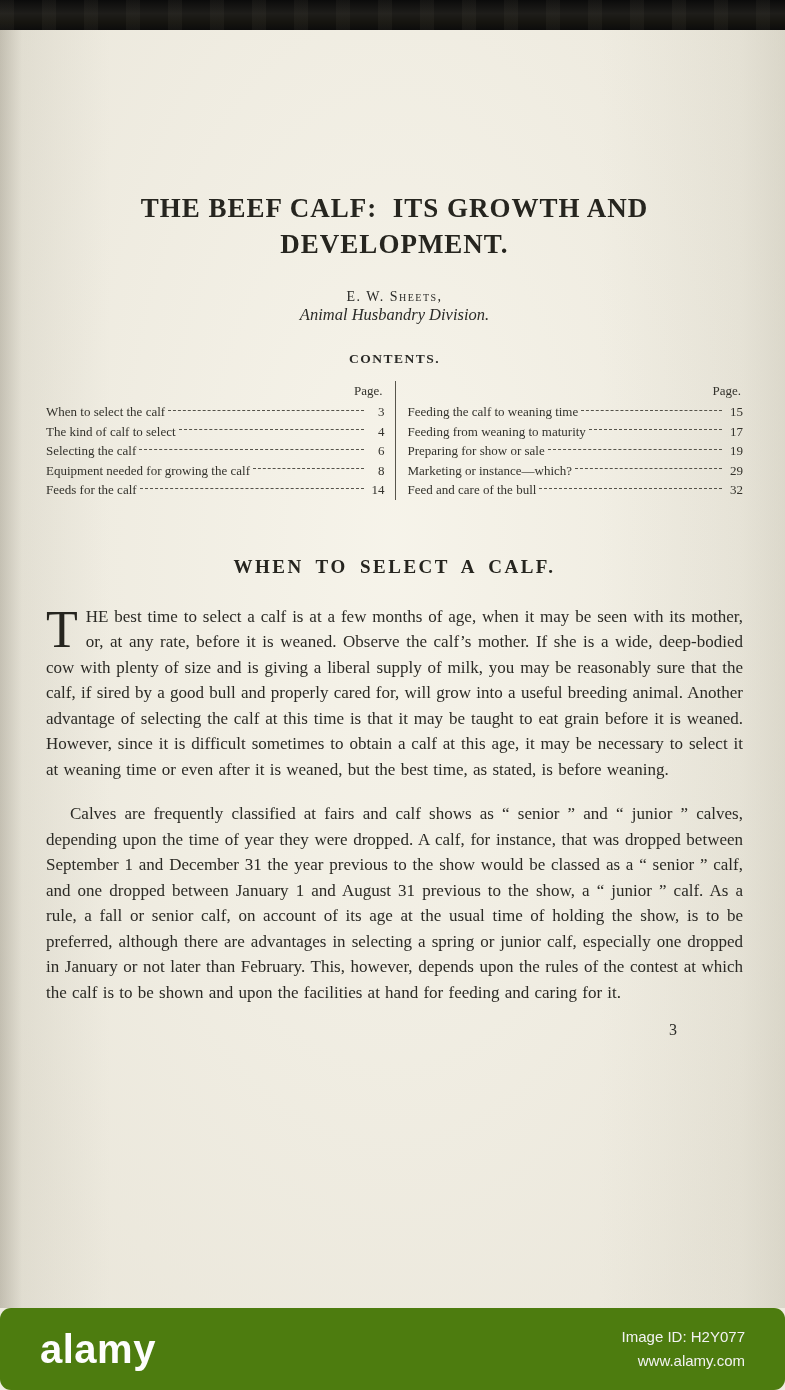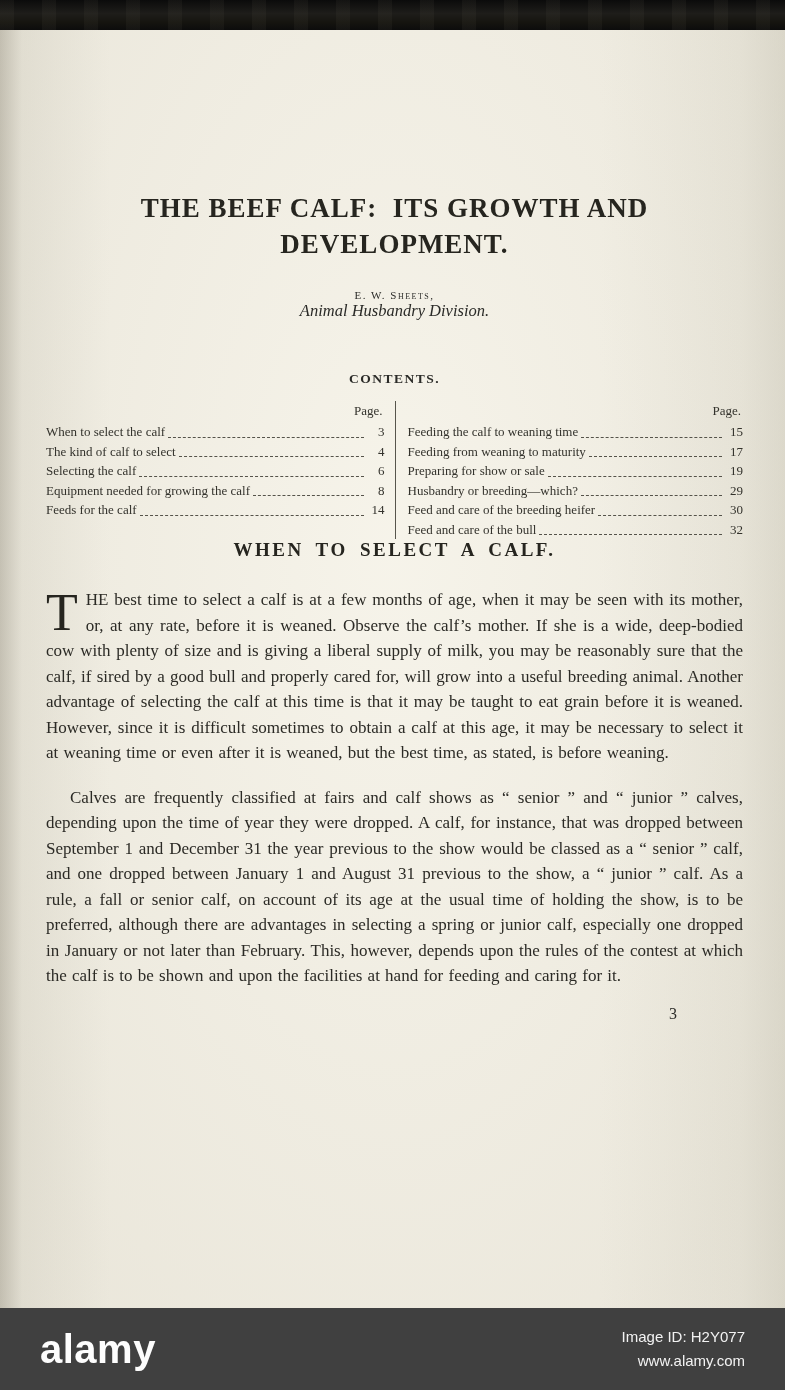--- a/index.html
+++ b/index.html
@@ -25,27 +25,28 @@
     background: repeating-linear-gradient(90deg,
       rgba(110,105,90,0.18) 0 14px,
       rgba(20,20,18,0.0) 14px 42px);
     opacity: .5;
   }
 
   .footer-bar {
     position: absolute;
     top: 1308px; left: 0;
     width: 785px; height: 82px;
-    background: #404040;
+    background: #4d7c0f;
     color: #ffffff;
     display: flex;
     align-items: center;
     justify-content: space-between;
     padding: 0 40px;
     font-family: "Liberation Sans", sans-serif;
+    border-radius: 11px;
   }
   .brand {
     font-size: 40px;
     font-weight: bold;
     letter-spacing: 0.5px;
     color: #fdfdfd;
   }
   .footer-info {
     text-align: right;
     font-size: 15px;
@@ -81,33 +82,33 @@
     font-size: 27px;
     font-weight: bold;
     letter-spacing: 1px;
     line-height: 1.35;
     color: #26251f;
   }
   .author {
     margin-top: 26px;
     text-align: center;
     font-variant: small-caps;
-    font-size: 11px;
+    font-size: 14px;
     letter-spacing: 1.5px;
   }
   .division {
     margin-top: 0;
     text-align: center;
     font-style: italic;
     font-size: 16.5px;
   }
 
   
   .contents-heading {
-    margin-top: 50px;
+    margin-top: 26px;
     text-align: center;
     font-size: 13.5px;
     font-weight: 600;
     letter-spacing: 1.5px;
   }
   .toc {
     margin-top: 14px;
     display: flex;
     font-size: 13px;
     line-height: 1.5;
@@ -116,36 +117,37 @@
   .toc-col { width: 50%; }
   .toc-col.left  { padding-right: 10px; }
   .toc-col.right { padding-left: 12px; border-left: 1px solid #57554c; }
   .page-col-label {
     text-align: right;
     margin-bottom: 2px;
     padding-right: 2px;
   }
   .toc-row {
     display: flex;
-    align-items: flex-end;
+    align-items: center;
   }
   .toc-label { white-space: nowrap; }
   .toc-leader {
     flex: 1;
     min-width: 6px;
     border-bottom: 1px dashed #55534a;
     margin: 0 3px 4px 3px;
   }
   .toc-page {
     min-width: 18px;
     text-align: right;
   }
 
   
   .section-heading {
+    margin-top: 56px;
     text-align: center;
     font-size: 19px;
     font-weight: 600;
     letter-spacing: 2.5px;
     word-spacing: 5px;
     color: #26251f;
   }
 
   .body-text {
     margin-top: 26px;
@@ -236,28 +238,23 @@
           <span class="toc-label">Feeding from weaning to maturity</span>
           <span class="toc-leader"></span>
           <span class="toc-page">17</span>
         </div>
         <div class="toc-row">
           <span class="toc-label">Preparing for show or sale</span>
           <span class="toc-leader"></span>
           <span class="toc-page">19</span>
         </div>
         <div class="toc-row">
-          <span class="toc-label">Husbandry or breeding—which?</span>
+          <span class="toc-label">Marketing or instance—which?</span>
           <span class="toc-leader"></span>
           <span class="toc-page">29</span>
-        </div>
-        <div class="toc-row">
-          <span class="toc-label">Feed and care of the breeding heifer</span>
-          <span class="toc-leader"></span>
-          <span class="toc-page">30</span>
         </div>
         <div class="toc-row">
           <span class="toc-label">Feed and care of the bull</span>
           <span class="toc-leader"></span>
           <span class="toc-page">32</span>
         </div>
       </div>
     </div>
 
     <div class="section-heading">WHEN TO SELECT A CALF.</div>

